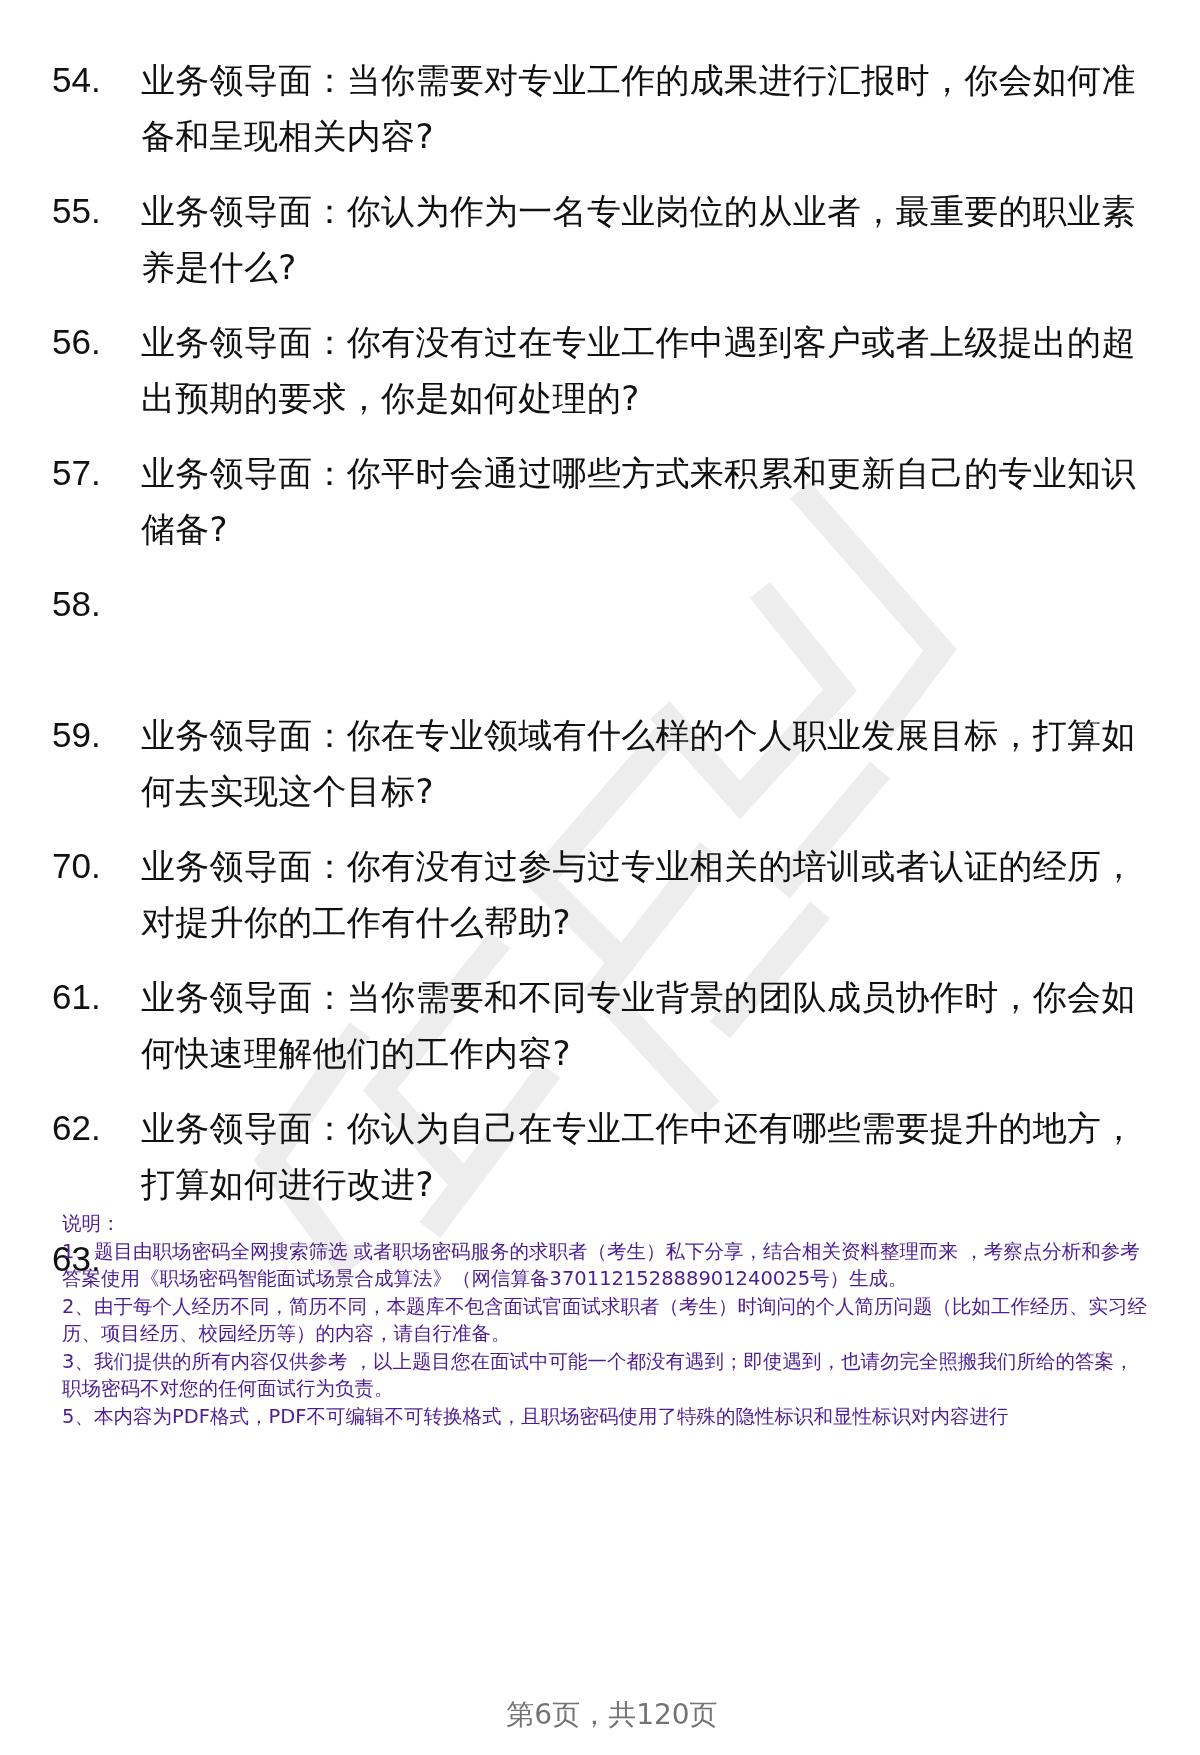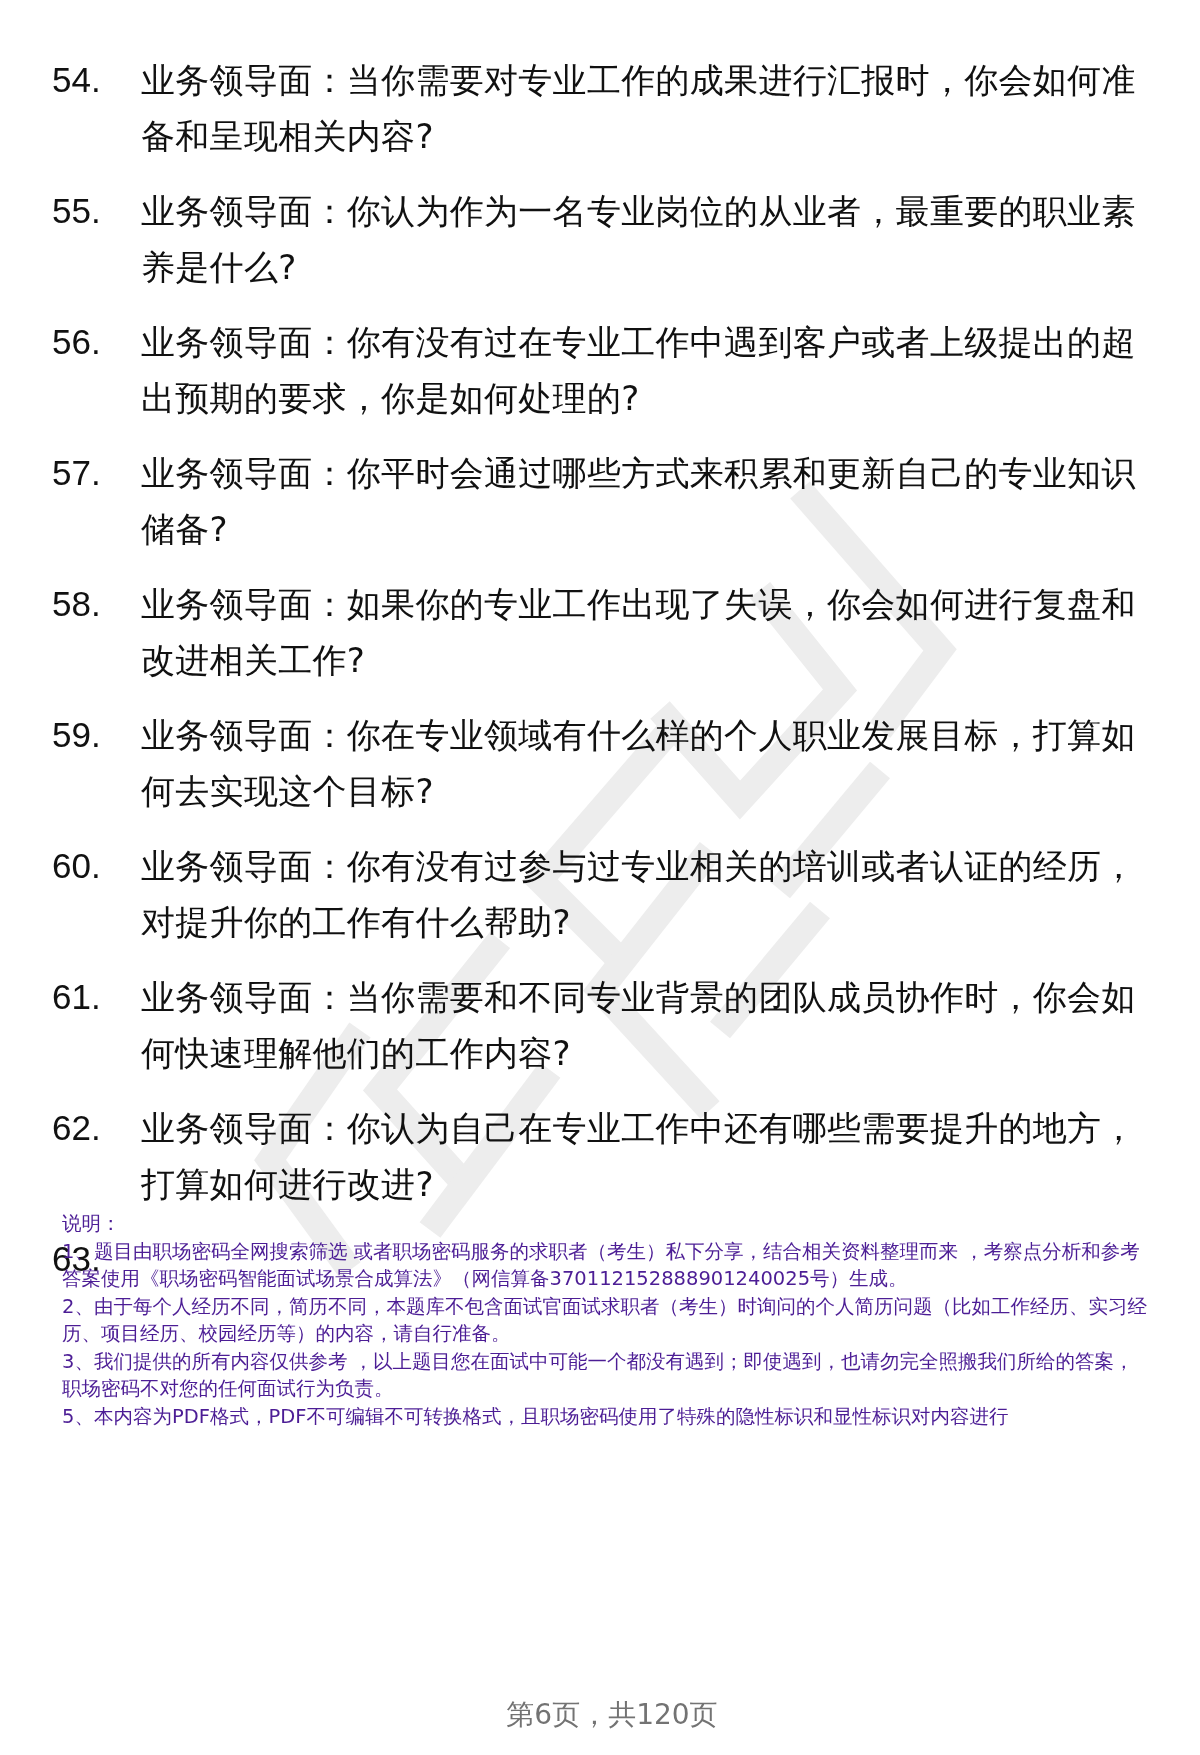--- a/index.html
+++ b/index.html
@@ -109,28 +109,27 @@
   <div class="q">
     <span class="num">56.</span>
     <div class="text">业务领导面：你有没有过在专业工作中遇到客户或者上级提出的超出预期的要求，你是如何处理的?</div>
   </div>
   <div class="q">
     <span class="num">57.</span>
     <div class="text">业务领导面：你平时会通过哪些方式来积累和更新自己的专业知识储备?</div>
   </div>
   <div class="q">
     <span class="num">58.</span>
-    <div class="text">业务领导面：如果你的专业工作出现了失误，你会如何进行复盘和改进相关工作?</div>
   </div>
   <div class="q">
     <span class="num">59.</span>
     <div class="text">业务领导面：你在专业领域有什么样的个人职业发展目标，打算如何去实现这个目标?</div>
   </div>
   <div class="q">
-    <span class="num">60.</span>
+    <span class="num">70.</span>
     <div class="text">业务领导面：你有没有过参与过专业相关的培训或者认证的经历，对提升你的工作有什么帮助?</div>
   </div>
   <div class="q">
     <span class="num">61.</span>
     <div class="text">业务领导面：当你需要和不同专业背景的团队成员协作时，你会如何快速理解他们的工作内容?</div>
   </div>
   <div class="q">
     <span class="num">62.</span>
     <div class="text">业务领导面：你认为自己在专业工作中还有哪些需要提升的地方，打算如何进行改进?</div>
   </div>

